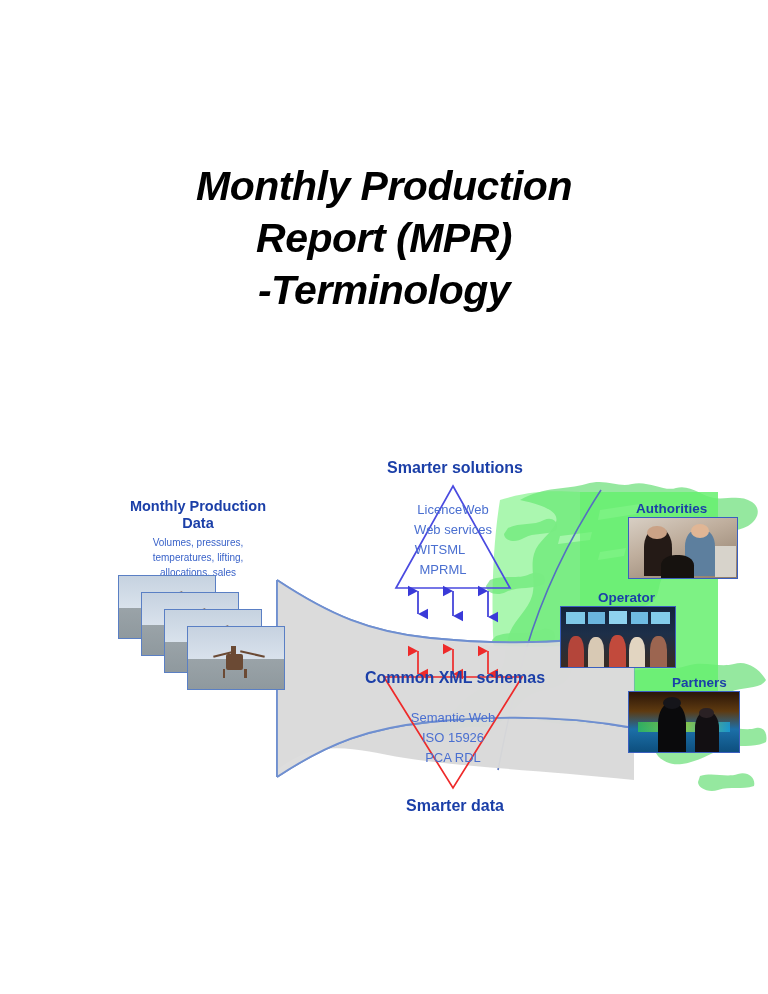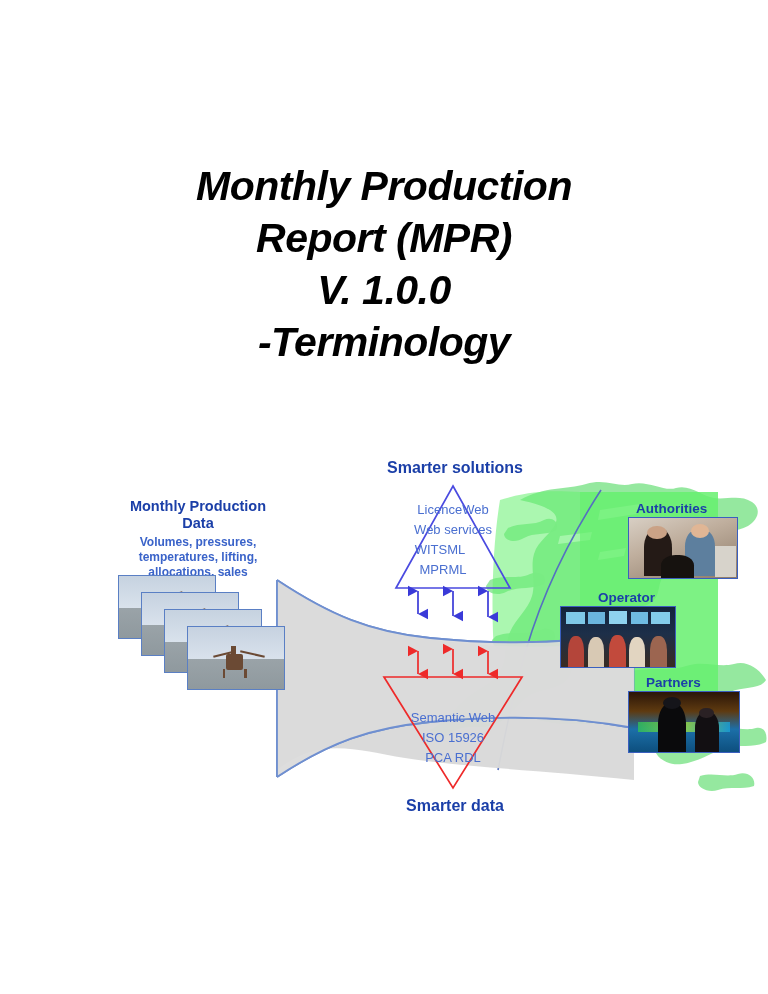--- a/index.html
+++ b/index.html
@@ -60,22 +60,22 @@
     text-align: right;
   }
   .label-heading {
     font-size: 14.5px;
     font-weight: bold;
     color: #1b3fa8;
     line-height: 17px;
     text-align: center;
   }
   .label-body {
-    font-size: 12px;
-    font-weight: bold;
+    font-size: 10px;
+    font-weight: normal;
     color: #3a63c9;
     line-height: 15px;
     text-align: center;
   }
   .tri-text {
     font-size: 13px;
     color: #4a6fd0;
     line-height: 19.5px;
     text-align: center;
     font-weight: normal;
@@ -139,21 +139,20 @@
     overflow: hidden;
   }
   .pp-inner { position: absolute; left:0; top:0; right:0; bottom:0; }
 </style>
 </head>
 <body>
 
 <div class="title-block">
   <div class="title-line">Monthly Production</div>
   <div class="title-line">Report (MPR)</div>
-  <div class="title-line">V. 1.0.0</div>
   <div class="title-line">-Terminology</div>
 </div>
 
 <div class="figure">
 
   <svg class="fig-canvas" viewBox="0 0 768 400">
     <defs>
       <clipPath id="greenClip">
         <rect x="190" y="52" width="130" height="230"></rect>
       </clipPath>
@@ -260,28 +259,29 @@
   <div class="fig-text label-heading" style="left:103px; top:75px; width:190px;">Data</div>
   <div class="fig-text label-body" style="left:103px; top:95px; width:190px;">Volumes, pressures,</div>
   <div class="fig-text label-body" style="left:103px; top:110px; width:190px;">temperatures, lifting,</div>
   <div class="fig-text label-body" style="left:103px; top:125px; width:190px;">allocations, sales</div>
 
   <div class="fig-text tri-text" style="left:378px; top:60px; width:150px;">LicenceWeb</div>
   <div class="fig-text tri-text" style="left:378px; top:80px; width:150px;">Web services</div>
   <div class="fig-text tri-text" style="left:365px; top:100px; width:150px;">WITSML</div>
   <div class="fig-text tri-text" style="left:368px; top:120px; width:150px;">MPRML</div>
 
+  <div class="fig-text funnel-label" style="left:330px; top:229px; width:250px;">Common XML schemas</div>
 
   <div class="fig-text tri-text" style="left:378px; top:268px; width:150px;">Semantic Web</div>
   <div class="fig-text tri-text" style="left:378px; top:288px; width:150px;">ISO 15926</div>
   <div class="fig-text tri-text" style="left:378px; top:308px; width:150px;">PCA RDL</div>
 
   <div class="fig-text side-label" style="left:636px; top:61px;">Authorities</div>
   <div class="fig-text side-label" style="left:598px; top:150px;">Operator</div>
-  <div class="fig-text side-label" style="left:646px; top:235px;">Partners</div>
+  <div class="fig-text side-label" style="left:672px; top:235px;">Partners</div>
 
   <div class="people-photo" style="left:628px; top:77px; width:110px; height:62px;">
     <div class="pp-inner" style="background:linear-gradient(160deg,#d8cfc4 0%,#bfae9d 40%,#8c7a68 100%);"></div>
     <div style="position:absolute;left:14%;top:18%;width:26%;height:78%;background:#241a16;border-radius:40% 40% 0 0;"></div>
     <div style="position:absolute;left:17%;top:13%;width:18%;height:22%;background:#caa286;border-radius:50%;"></div>
     <div style="position:absolute;left:52%;top:20%;width:28%;height:76%;background:#5d7f9e;border-radius:36% 36% 0 0;"></div>
     <div style="position:absolute;left:57%;top:10%;width:17%;height:23%;background:#e0b695;border-radius:50%;"></div>
     <div style="position:absolute;left:80%;top:46%;width:19%;height:52%;background:#d7d3cb;"></div>
     <div style="position:absolute;left:30%;top:62%;width:30%;height:38%;background:#16120f;border-radius:46% 46% 0 0;"></div>
   </div>

